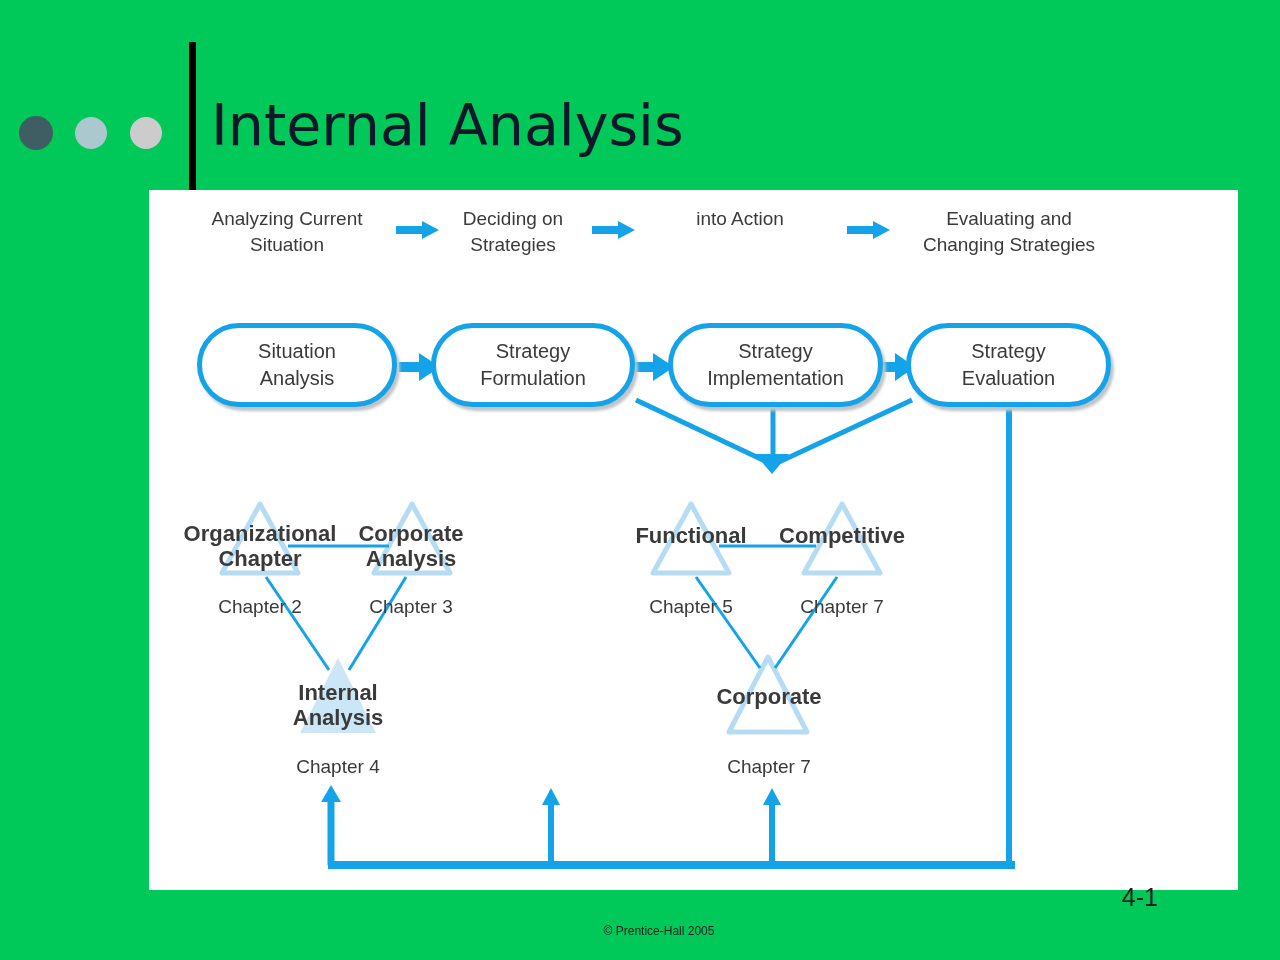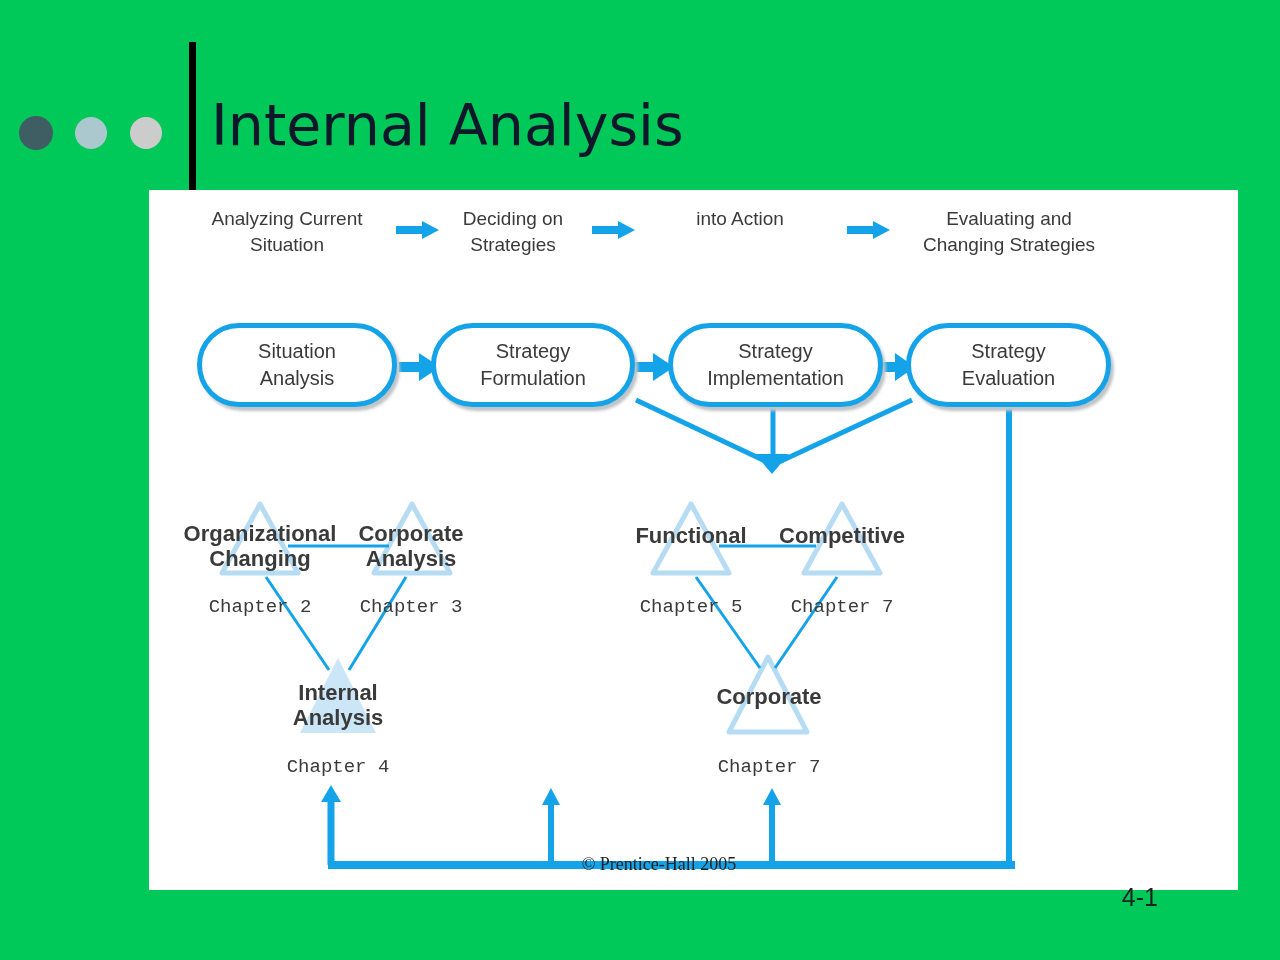--- a/index.html
+++ b/index.html
@@ -21,37 +21,37 @@
     white-space:nowrap;
     text-align:right;
   }
   
   .panel{position:absolute;left:149px;top:190px;width:1089px;height:700px;background:#ffffff;}
   .panel svg{position:absolute;left:0;top:0;}
 
   .txt{position:absolute;text-align:center;color:#3a3a3a;}
   .plabel{width:260px;font-size:19px;line-height:26px;}
   .clabel{width:180px;font-size:22px;line-height:25px;font-weight:bold;}
-  .chapter{width:160px;font-size:19px;line-height:20px;font-family:Liberation Mono, monospace;}
+  .chapter{width:160px;font-size:19px;line-height:20px;}
 
   .stage{
     position:absolute;height:74px;background:#fff;
     border:5px solid #14A3E8;border-radius:42px;
     box-shadow:3px 4px 3px #c0c4c7;
     display:flex;flex-direction:column;align-items:center;justify-content:center;
     font-size:20px;line-height:27px;color:#3a3a3a;text-align:center;
   }
   .s1{left:48px;top:133px;width:190px;}
   .s2{left:282px;top:133px;width:194px;}
   .s3{left:519px;top:133px;width:205px;}
   .s4{left:757px;top:133px;width:195px;}
 
   .copyright{
-    position:absolute;left:659px;top:854px;transform:translateX(-50%);
-    font-size:18px;color:#1f1f1f;white-space:nowrap;font-family:Liberation Serif, serif;
+    position:absolute;left:659px;top:924px;transform:translateX(-50%);
+    font-size:12px;color:#1f1f1f;white-space:nowrap;
   }
   .page-num{
     position:absolute;right:122px;top:883px;
     font-size:25px;color:#222222;text-align:center;
   }
 </style>
 </head>
 <body>
 
 <div class="dot dot1"></div>
@@ -131,21 +131,21 @@
     <div>Strategy</div>
     <div>Implementation</div>
   </div>
   <div class="stage s4">
     <div>Strategy</div>
     <div>Evaluation</div>
   </div>
 
   <div class="txt clabel" style="left:21px;top:331px;">
     <div>Organizational</div>
-    <div>Changing</div>
+    <div>Chapter</div>
   </div>
   <div class="txt clabel" style="left:172px;top:331px;">
     <div>Corporate</div>
     <div>Analysis</div>
   </div>
   <div class="txt chapter" style="left:31px;top:407px;">Chapter 2</div>
   <div class="txt chapter" style="left:182px;top:407px;">Chapter 3</div>
   <div class="txt clabel" style="left:99px;top:490px;">
     <div>Internal</div>
     <div>Analysis</div>

